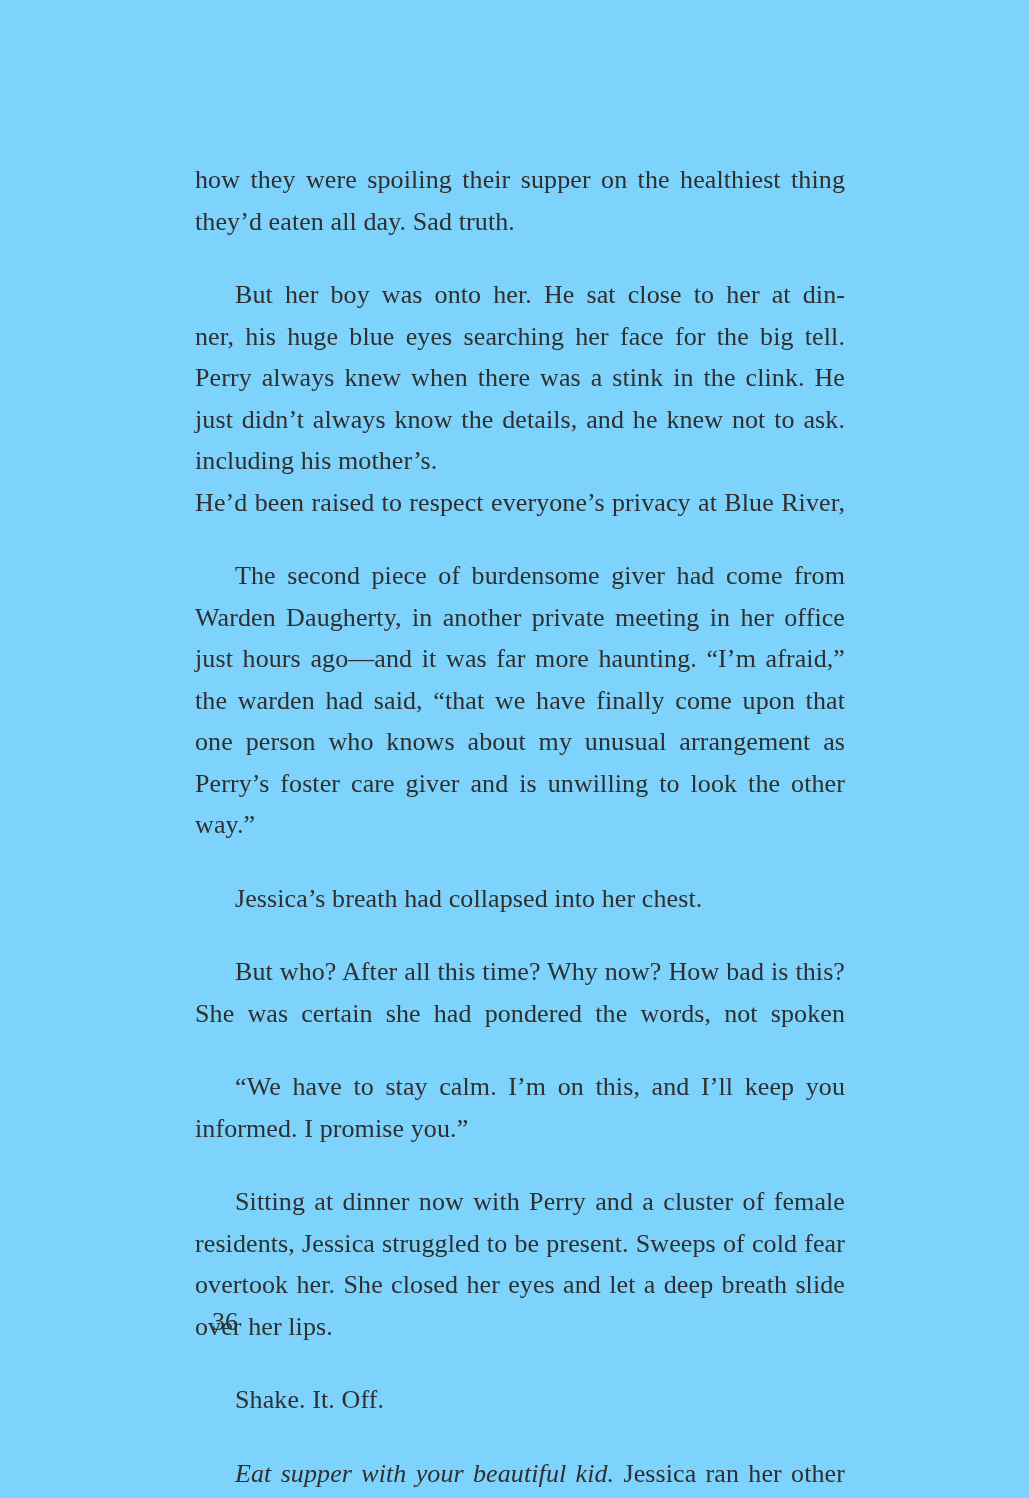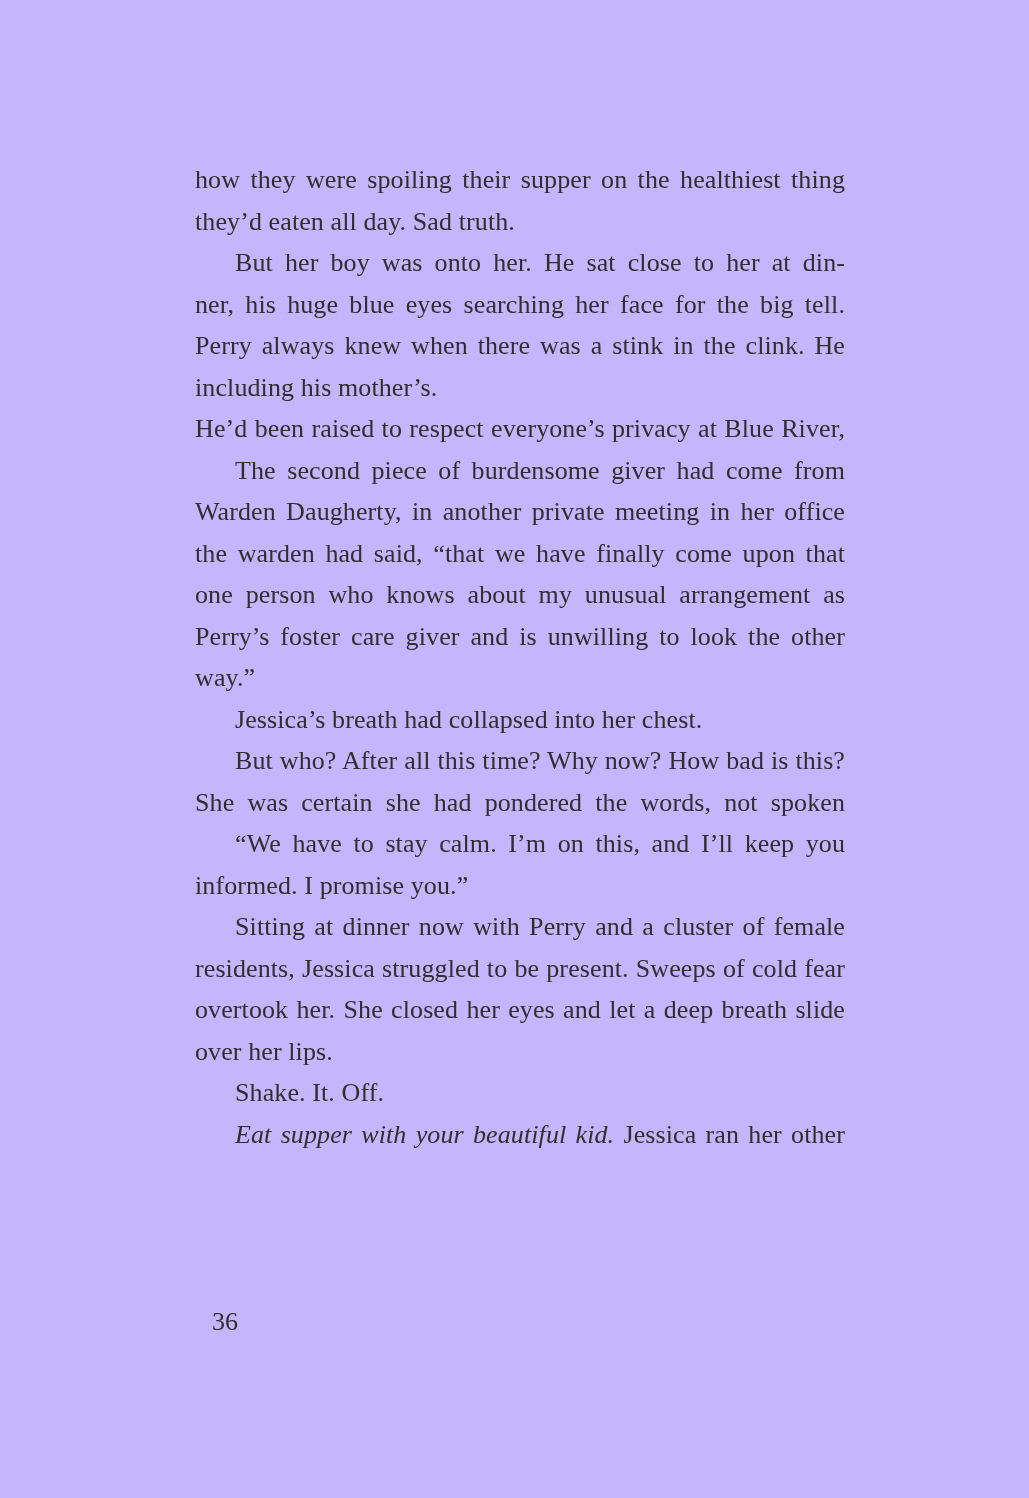--- a/index.html
+++ b/index.html
@@ -4,21 +4,21 @@
 <style>
   html, body {
     margin: 0;
     padding: 0;
     background: #ffffff;
   }
   .page {
     position: relative;
     width: 1029px;
     height: 1498px;
-    background: #c4b5fd;
+    background: #7dd3fc;
     overflow: hidden;
     font-family: "Liberation Serif", serif;
   }
   .text-block {
     position: absolute;
     left: 195px;
     top: 159px;
     width: 650px;
     color: #2f2f2f;
     font-size: 26px;
@@ -29,20 +29,21 @@
   .line {
     text-align: justify;
     text-align-last: justify;
   }
   .line.last {
     text-align: center;
     text-align-last: left;
   }
   .line.indent {
     padding-left: 40px;
+    margin-top: 32px;
   }
   .italic { font-style: italic; }
   .page-number {
     position: absolute;
     left: 212px;
     top: 1301px;
     color: #2f2f2f;
     font-size: 26px;
     line-height: 41.5px;
   }
@@ -53,26 +54,28 @@
 <div class="page">
   <div class="text-block" id="text-block">
       <div class="paragraph">
         <div class="line">how they were spoiling their supper on the healthiest thing</div>
         <div class="line last">they’d eaten all day. Sad truth.</div>
       </div>
       <div class="paragraph">
         <div class="line indent">But her boy was onto her. He sat close to her at din-</div>
         <div class="line">ner, his huge blue eyes searching her face for the big tell.</div>
         <div class="line">Perry always knew when there was a stink in the clink. He</div>
+        <div class="line">just didn’t always know the details, and he knew not to ask.</div>
         <div class="line last">including his mother’s.</div>
         <div class="line">He’d been raised to respect everyone’s privacy at Blue River,</div>
       </div>
       <div class="paragraph">
         <div class="line indent">The second piece of burdensome giver had come from</div>
         <div class="line">Warden Daugherty, in another private meeting in her office</div>
+        <div class="line">just hours ago—and it was far more haunting. “I’m afraid,”</div>
         <div class="line">the warden had said, “that we have finally come upon that</div>
         <div class="line">one person who knows about my unusual arrangement as</div>
         <div class="line">Perry’s foster care giver and is unwilling to look the other</div>
         <div class="line last">way.”</div>
       </div>
       <div class="paragraph">
         <div class="line last indent">Jessica’s breath had collapsed into her chest.</div>
       </div>
       <div class="paragraph">
         <div class="line indent">But who? After all this time? Why now? How bad is this?</div>

